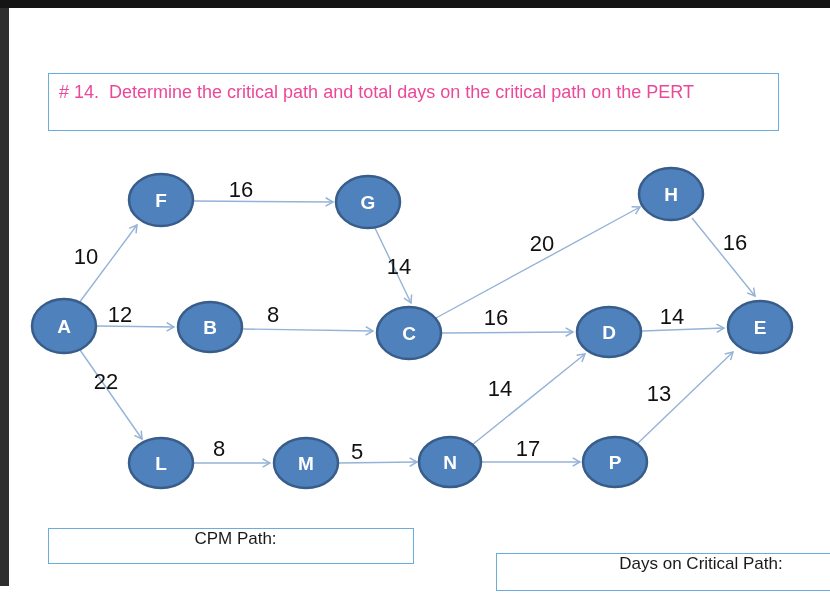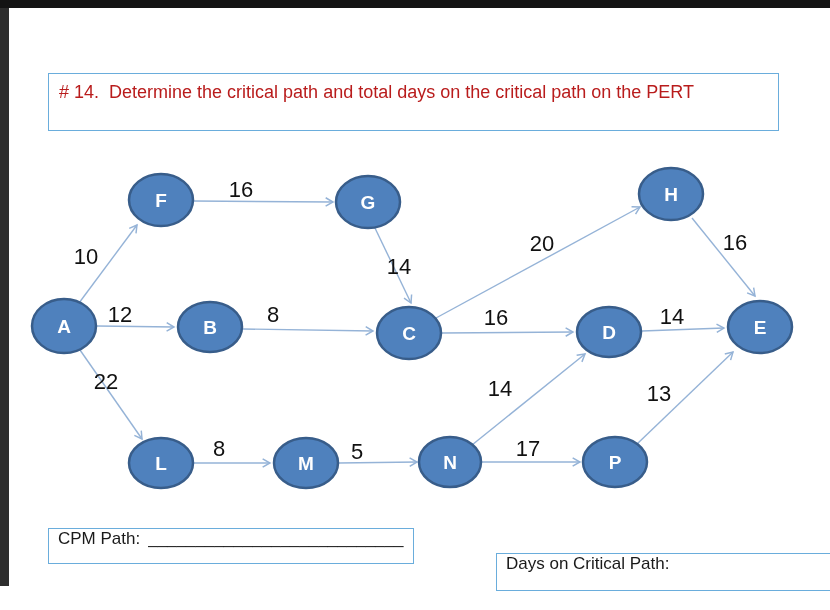--- a/index.html
+++ b/index.html
@@ -30,21 +30,21 @@
 
   .question-box {
     position: absolute;
     left: 48px; top: 73px;
     width: 731px; height: 58px;
     border: 1px solid #6aaddc;
     background: #ffffff;
     padding: 6px 0 0 10px;
     font-size: 18px;
     line-height: 25px;
-    color: #b91c1c;
+    color: #ec4899;
   }
   .question-box span { display: block; white-space: pre; }
 
   .pert-chart {
     position: absolute;
     left: 0; top: 0;
     width: 830px; height: 610px;
   }
 
   .edge-line { stroke: #95b3d7; stroke-width: 1.4; fill: none; }
@@ -63,23 +63,24 @@
     text-anchor: middle;
   }
 
   .answer-box {
     position: absolute;
     border: 1px solid #6aaddc;
     background: #ffffff;
     font-size: 17px;
     color: #1a1a1a;
     display: flex;
-    align-items: flex-start;
+    align-items: center;
     padding-left: 9px;
     white-space: pre;
+    flex-direction: column;
   }
   .answer-box.cpm  { left: 48px;  top: 528px; width: 366px; height: 36px; }
   .answer-box.days { left: 448px; top: 553px; width: 401px; height: 38px; margin-left: 48px; }
   .answer-blank { margin-left: 8px; letter-spacing: 0; color: #1a1a1a; }
 </style>
 </head>
 <body>
 
 <div class="screen">
   <div class="top-bar"></div>
@@ -202,19 +203,18 @@
       <text class="node-label" x="450" y="469">N</text>
     </g>
     <g>
       <ellipse class="node-ellipse" cx="615" cy="462" rx="32" ry="25"></ellipse>
       <text class="node-label" x="615" y="469">P</text>
     </g>
   </svg>
 
   <div class="answer-box cpm">
     <span>CPM Path:</span>
-    <span class="answer-blank">___________________________</span>
   </div>
 
   <div class="answer-box days">
     <span>Days on Critical Path:</span>
   </div>
 </div>
 
 </body></html>

